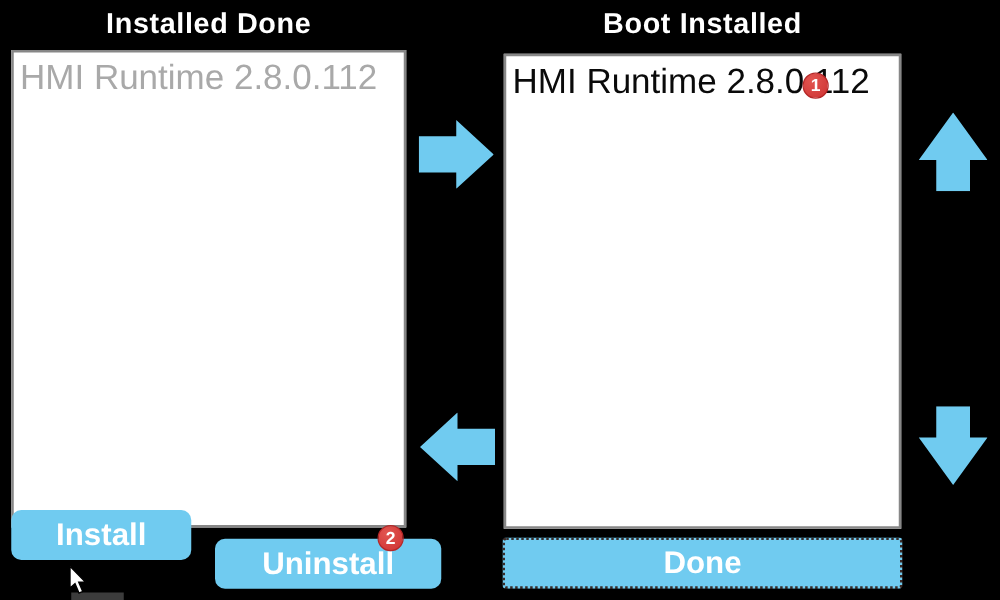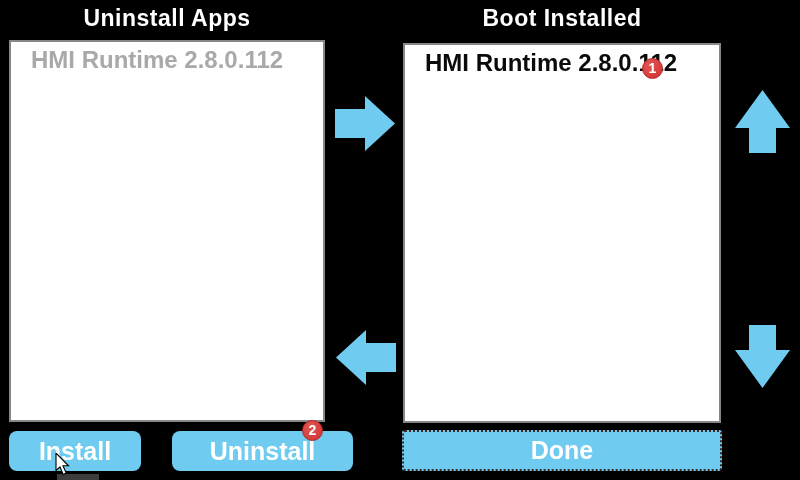--- a/index.html
+++ b/index.html
@@ -21,25 +21,24 @@
     text-align: center;
     letter-spacing: 0.5px;
   }
   .list-panel {
     background: #ffffff;
     border: 2px solid #878787;
     box-sizing: border-box;
     overflow: hidden;
   }
   .list-item {
-    font-size: 24px;
-    padding: 4px 5px 2px 20px;
+    font-size: 28px;
+    padding: 4px 5px 2px 5px;
     white-space: nowrap;
     position: relative;
-    font-weight: bold;
   }
   .list-item.disabled { color: #a9a9a9; }
   .list-item.active   { color: #0a0a0a; }
 
   .badge {
     position: absolute;
     width: 21px;
     height: 21px;
     border-radius: 50%;
     background: radial-gradient(circle at 35% 30%, #e25550, #ce3232);
@@ -84,21 +83,21 @@
   }
   .arrow-btn svg { display: block; }
 
   .window-fragment {
     background: #3c3c3c;
   }
 </style>
 </head>
 <body>
 
-<div class="abs panel-title" style="left:9px; top:5px; width:316px;">Uninstall Apps</div>
+<div class="abs panel-title" style="left:9px; top:5px; width:316px;">Installed Done</div>
 
 <div class="abs panel-title" style="left:403px; top:5px; width:318px;">Boot Installed</div>
 
 <div class="abs list-panel" style="left:9px; top:40px; width:316px; height:382px;">
   <div class="list-item disabled">HMI Runtime 2.8.0.112</div>
 </div>
 
 <div class="abs list-panel" style="left:403px; top:43px; width:318px; height:380px;">
   <div class="list-item active">HMI Runtime 2.8.0.112</div>
 </div>
@@ -122,21 +121,21 @@
     <polygon points="27.5,0 55,38 41,38 41,63 14,63 14,38 0,38" fill="#70cbf0"></polygon>
   </svg>
 </button>
 
 <button class="abs arrow-btn" style="left:735px; top:325px;">
   <svg width="55" height="63" viewBox="0 0 55 63">
     <polygon points="27.5,63 0,25 14,25 14,0 41,0 41,25 55,25" fill="#70cbf0"></polygon>
   </svg>
 </button>
 
-<button class="abs blue-btn" style="left:9px; top:431px; width:132px; height:40px;">Install</button>
+<button class="abs blue-btn" style="left:9px; top:408px; width:144px; height:40px;">Install</button>
 
 <button class="abs blue-btn" style="left:172px; top:431px; width:181px; height:40px;">Uninstall</button>
 
 <div class="badge" style="left:302px; top:420px;">2</div>
 
 <button class="abs blue-btn focused" style="left:402px; top:430px; width:320px; height:41px;">Done</button>
 
 <div class="abs window-fragment" style="left:57px; top:474px; width:42px; height:6px;"></div>
 
 <svg class="abs" style="left:55px; top:453px; z-index:10;" width="16" height="24" viewBox="0 0 16 24">

